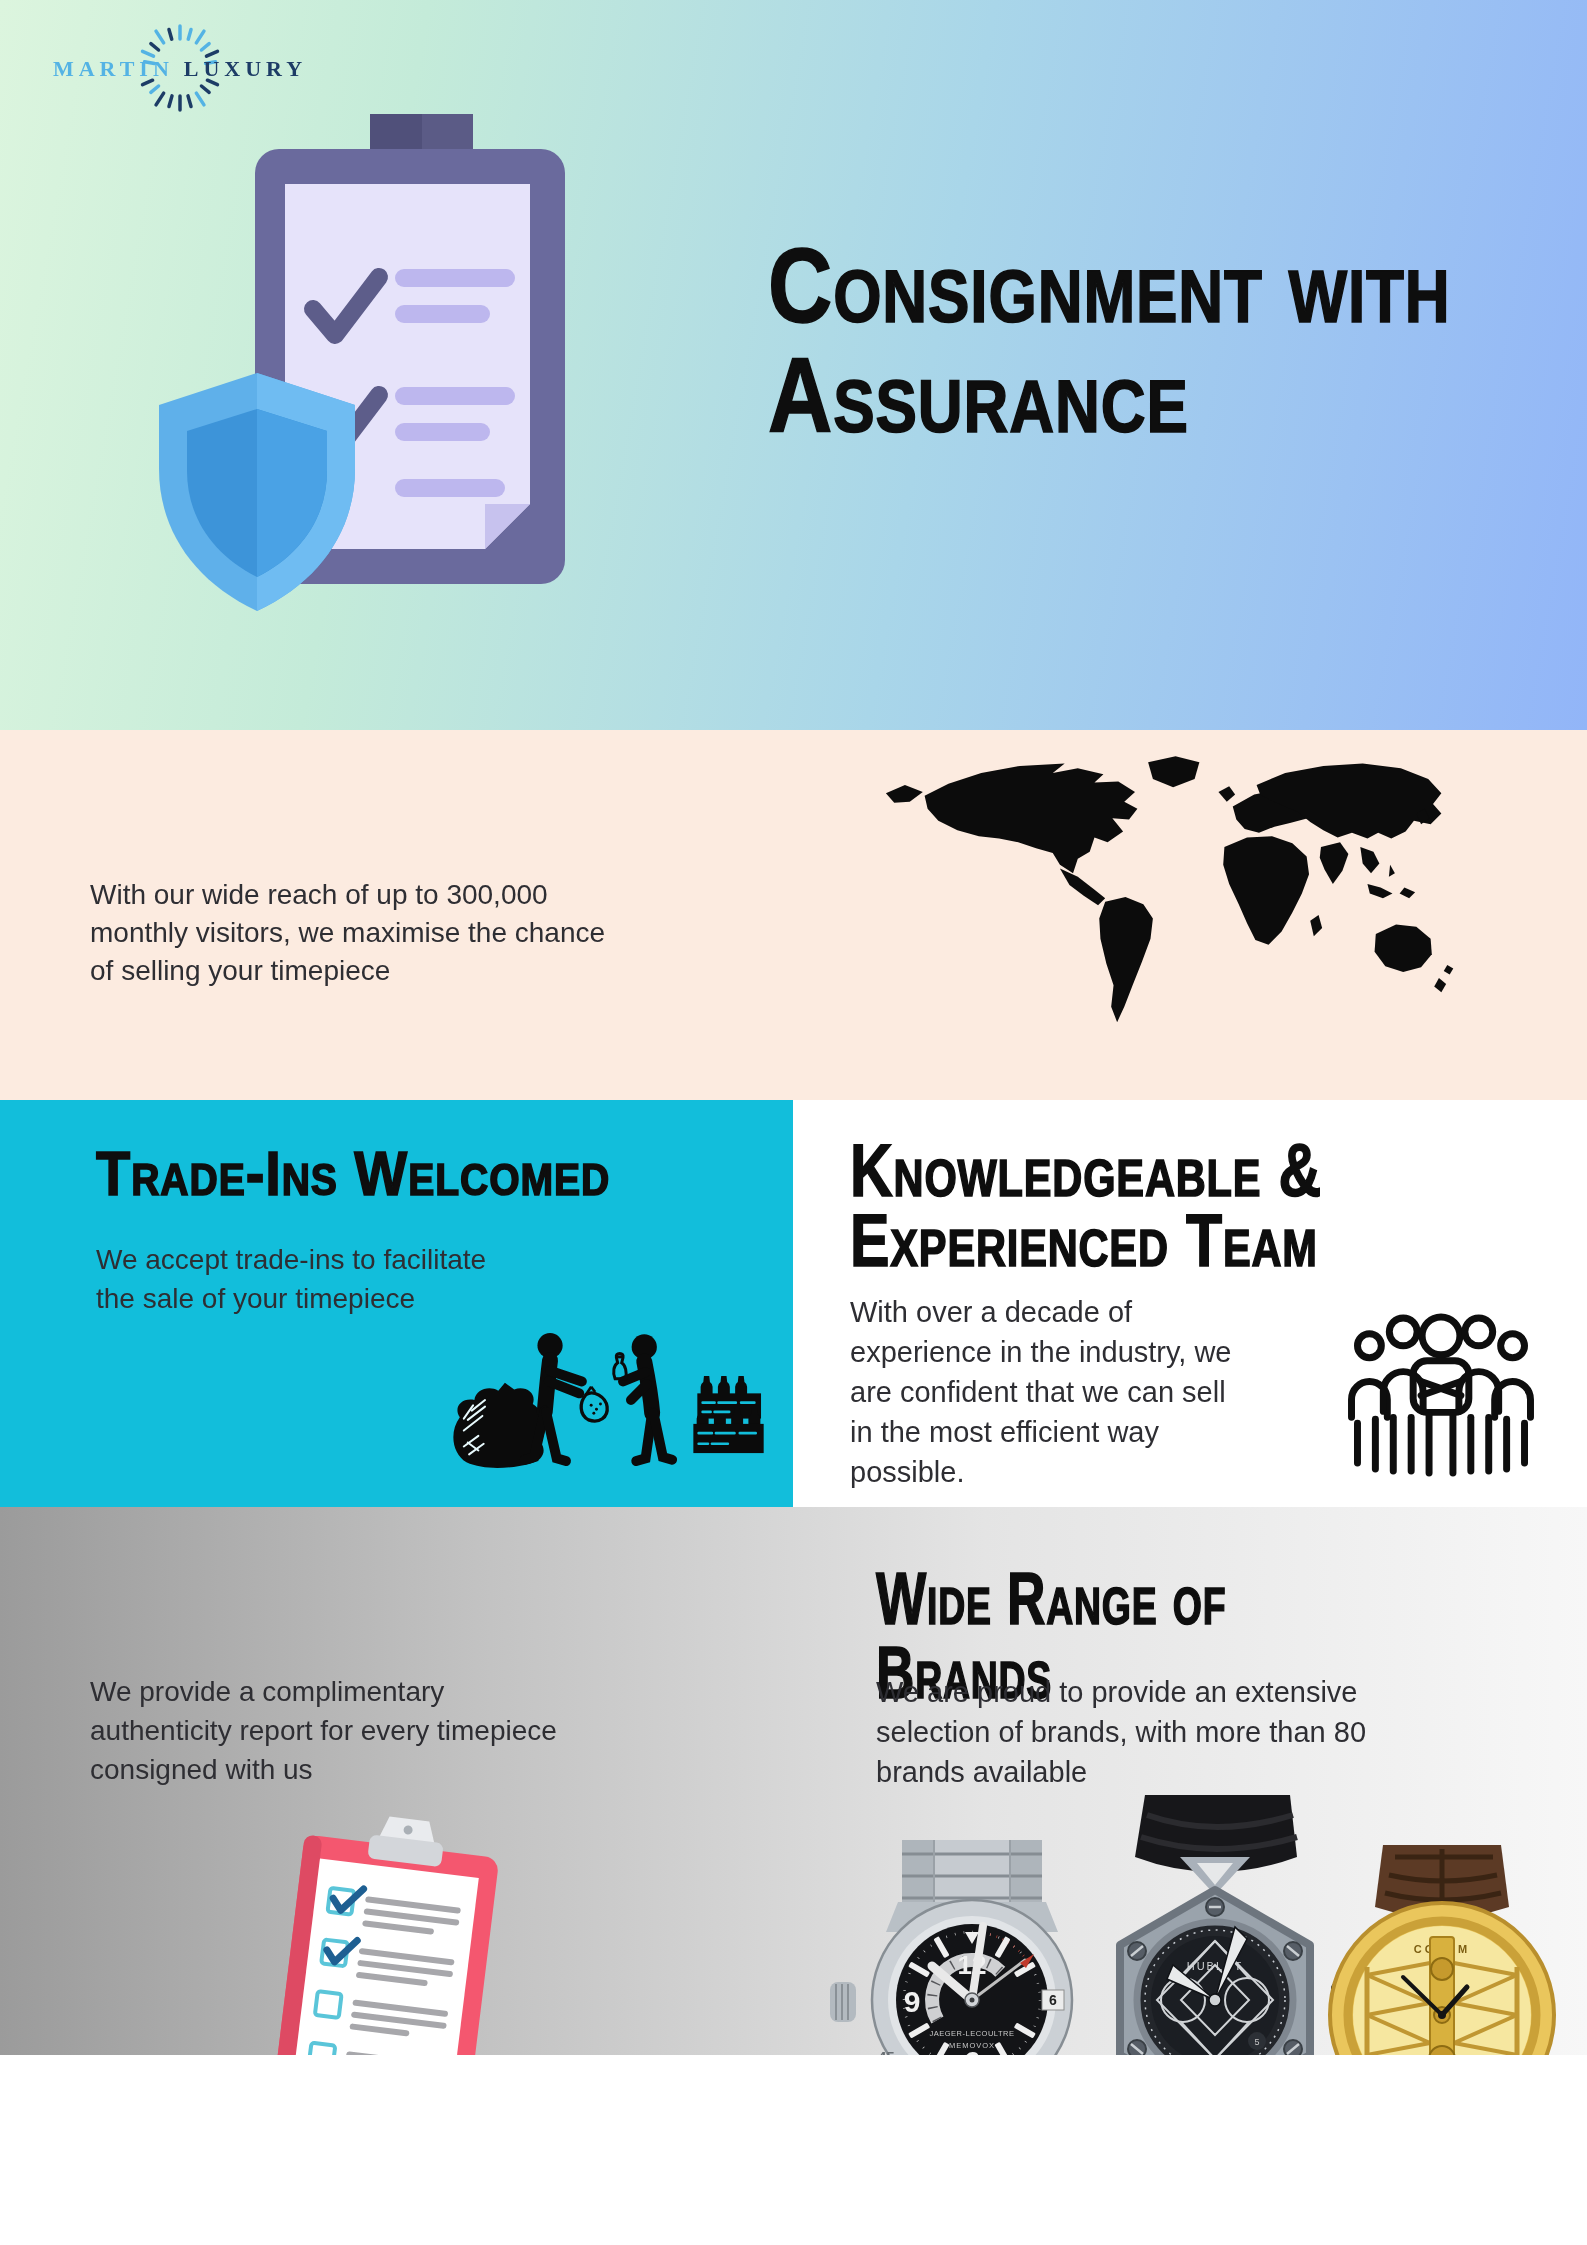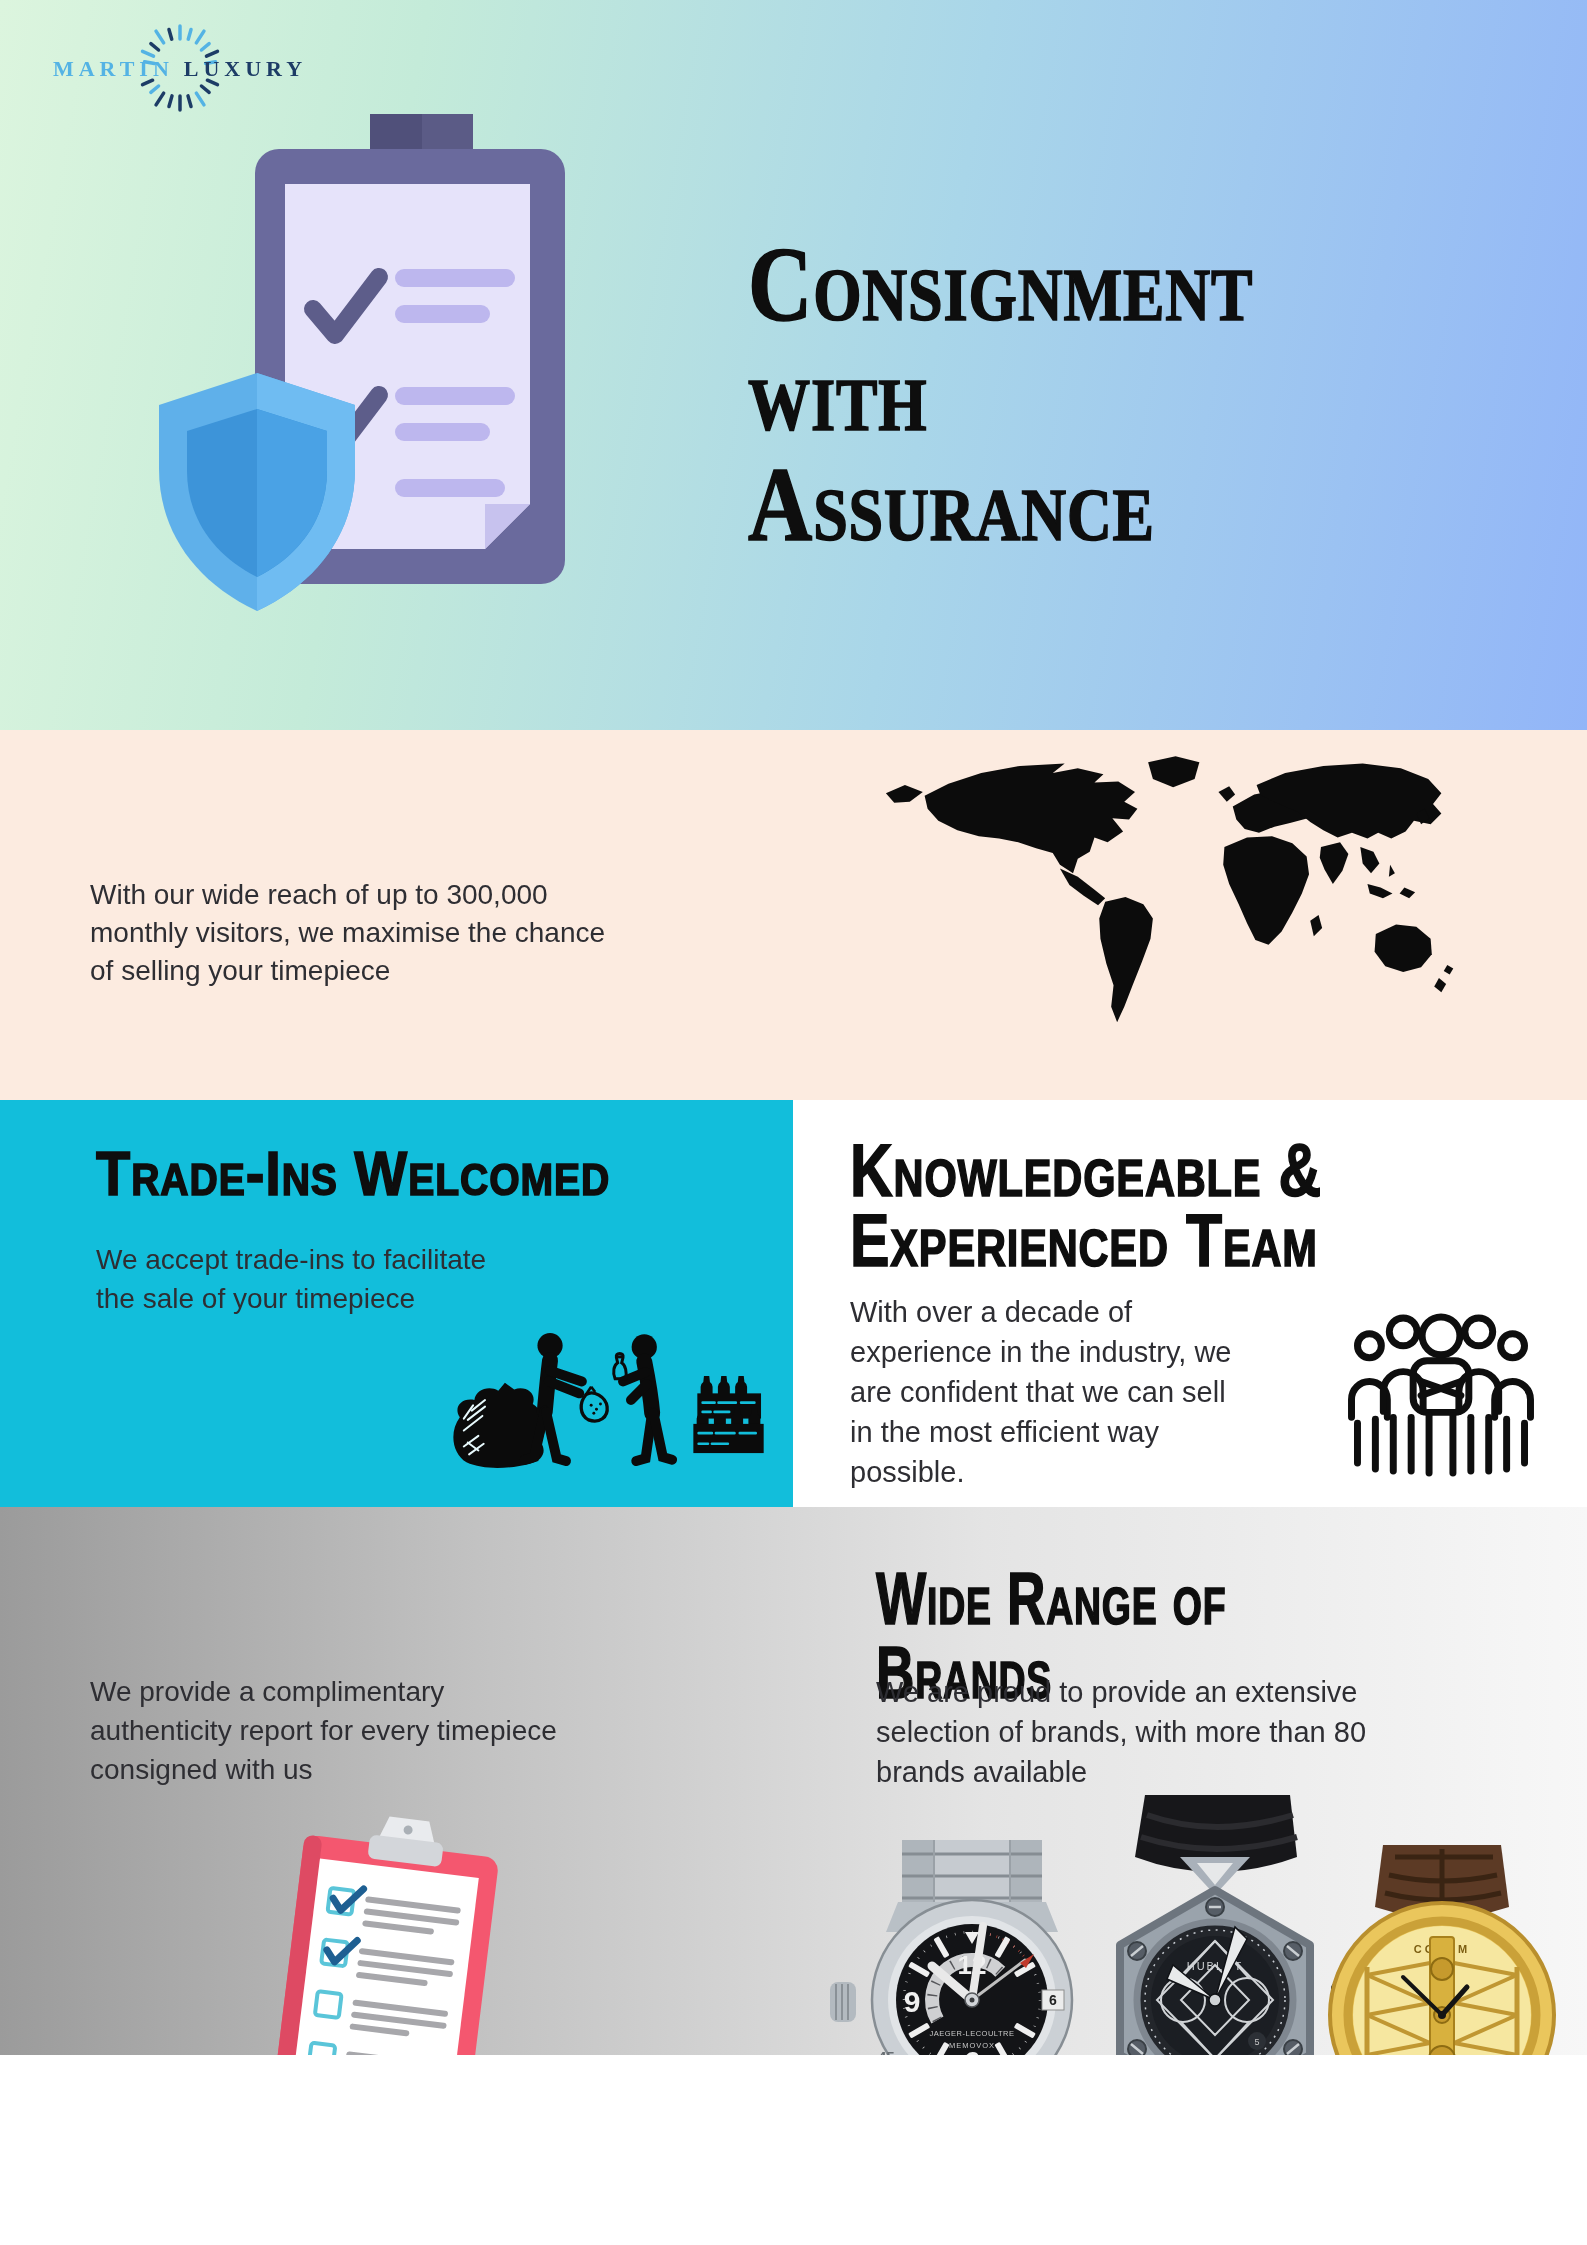--- a/index.html
+++ b/index.html
@@ -13,21 +13,21 @@
   #tradeins-band{left:0;top:1100px;width:793px;height:407px;background:#12bedb;}
   #team-band{left:793px;top:1100px;width:794px;height:407px;background:#ffffff;}
   #bottom-band{left:0;top:1507px;width:1587px;height:738px;
         background:linear-gradient(90deg,#9b9b9b 0%,#c2c2c2 30%,#e4e4e4 62%,#f7f7f7 100%);}
   
   .h{font-weight:700;font-variant:small-caps;color:#0e0e0e;line-height:1;
      -webkit-text-stroke:1.6px #0e0e0e;letter-spacing:1px;white-space:pre-line;}
   .condense{display:inline-block;transform-origin:0 0;}
   
   .body{color:#2e2e33;white-space:pre-line;font-weight:400;}
-  #hero-title{left:748px;top:230px;font-size:106px;line-height:1.04;font-family:Liberation Serif, serif;}
+  #hero-title{left:768px;top:230px;font-size:106px;line-height:1.04;}
   #hero-title .condense{transform:scaleX(.84);}
   #outreach-heading{left:90px;top:776px;font-size:66px;}
   #outreach-heading .condense{transform:scaleX(.80);}
   #outreach-body{left:90px;top:876px;font-size:28px;line-height:1.36;}
   #tradeins-heading{left:96px;top:1142px;font-size:63px;}
   #tradeins-heading .condense{transform:scaleX(.89);}
   #tradeins-body{left:96px;top:1240px;font-size:28px;line-height:1.40;}
   #team-heading{left:850px;top:1136px;font-size:74px;line-height:.95;}
   #team-heading .condense{transform:scaleX(.80);}
   #team-body{left:850px;top:1292px;font-size:29px;line-height:1.38;}

